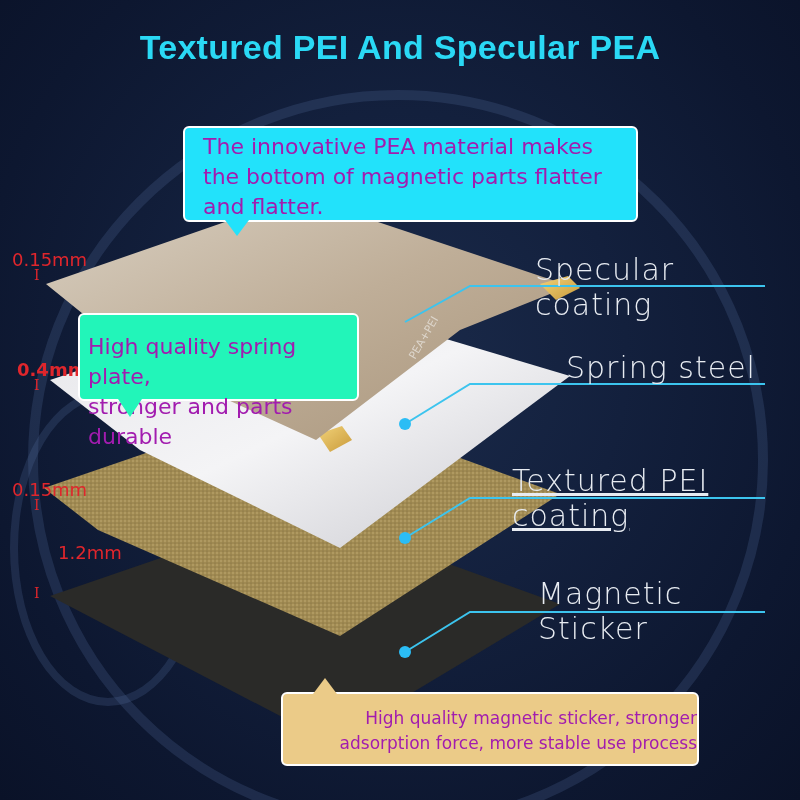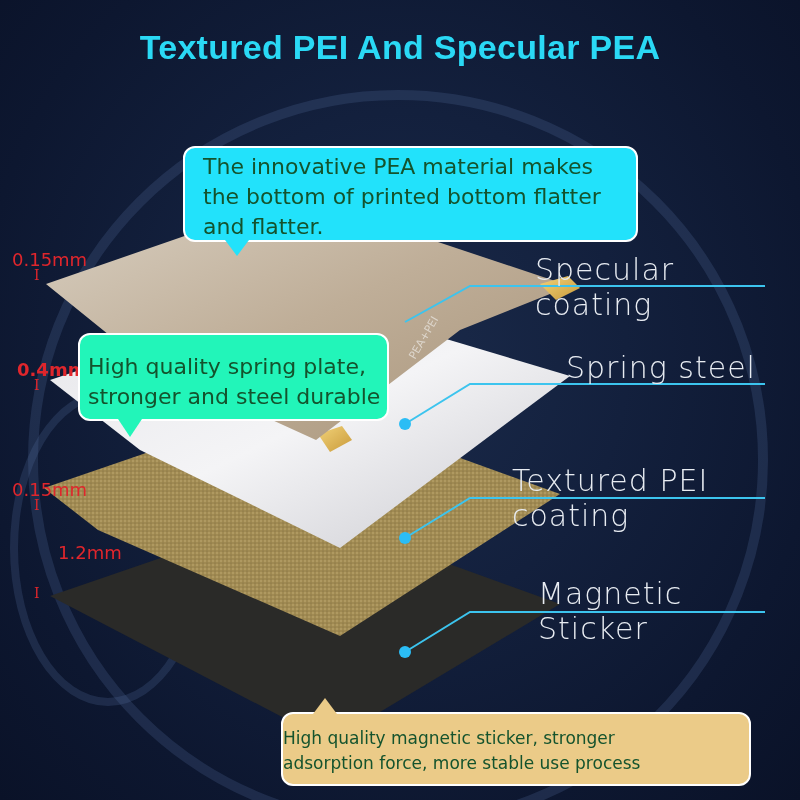--- a/index.html
+++ b/index.html
@@ -3,25 +3,25 @@
 <meta charset="utf-8">
 <style>
   html, body { margin:0; padding:0; }
   body { width:800px; height:800px; overflow:hidden; background:#0f1a33; font-family:"DejaVu Sans", sans-serif; }
   .stage { position:relative; width:800px; height:800px; overflow:hidden;
     background: radial-gradient(ellipse at 50% 45%, #1a2a4a 0%, #13203d 40%, #0d1730 75%, #0a1228 100%); }
   .ring { position:absolute; border-radius:50%; border:10px solid rgba(90,120,170,0.22); }
   .title { position:absolute; left:0; width:800px; top:28px; text-align:center;
     font-family:"Liberation Sans", sans-serif; font-weight:bold; font-size:34px; color:#2ad9f5; letter-spacing:0.3px; }
   svg.scene { position:absolute; left:0; top:0; }
-  .callout { position:absolute; border:2px solid #ffffff; border-radius:12px; color:#14532d;margin-top:20px; }
+  .callout { position:absolute; border:2px solid #ffffff; border-radius:6px; color:#a21caf; }
   .callout .tail { position:absolute; width:0; height:0; }
   .c1 { left:183px; top:126px; width:455px; height:96px; background:#22e2fb; font-size:22px; line-height:30px; padding:4px 0 0 18px; box-sizing:border-box; }
-  .c2 { left:78px; top:313px; width:311px; height:88px; background:#22f5b9; font-size:22px; line-height:30px; padding:17px 0 0 8px; box-sizing:border-box; }
-  .c3 { left:281px; top:692px; width:470px; height:74px; background:#ebcb88; font-size:17px; line-height:25px; padding:12px 0 0 0; text-align:left; box-sizing:border-box; }
+  .c2 { left:78px; top:313px; width:281px; height:88px; background:#22f5b9; font-size:22px; line-height:30px; padding:17px 0 0 8px; box-sizing:border-box; }
+  .c3 { left:281px; top:692px; width:418px; height:74px; background:#ebcb88; font-size:17px; line-height:25px; padding:12px 0 0 0; text-align:right; box-sizing:border-box; }
   .label { position:absolute; color:#e8ecf2; font-size:30px; font-family:"DejaVu Sans", sans-serif; font-weight:300; letter-spacing:1px; }
   .thick { position:absolute; color:#e0262c; font-size:18px; font-family:"DejaVu Sans", sans-serif; }
   .thick.bold { font-weight:bold;margin-left:12px; }
   .ibar { position:absolute; color:#e0262c; font-size:14px; font-family:"DejaVu Serif", serif; }
 </style>
 </head>
 <body>
 
 <div class="stage">
   <div class="ring" style="left:28px;top:90px;width:720px;height:720px;"></div>
@@ -71,42 +71,42 @@
     </g>
     <g fill="#2bbdf5">
       <circle cx="405" cy="424" r="6"></circle>
       <circle cx="405" cy="538" r="6"></circle>
       <circle cx="405" cy="652" r="6"></circle>
     </g>
   </svg>
 
   <div class="label" style="left:535px;top:252px;">Specular coating</div>
   <div class="label" style="left:566px;top:350px;">Spring steel</div>
-  <div class="label" style="left:512px;top:463px;">Textured PEI coating</div>
+  <div class="label" style="left:512px;top:463px;text-decoration:underline;">Textured PEI coating</div>
   <div class="label" style="left:538px;top:576px;">Magnetic Sticker</div>
 
   <div class="thick" style="left:12px;top:249px;">0.15mm</div>
   <div class="ibar" style="left:34px;top:267px;">I</div>
   <div class="thick bold" style="left:5px;top:359px;">0.4mm</div>
   <div class="ibar" style="left:34px;top:377px;">I</div>
   <div class="thick" style="left:12px;top:479px;">0.15mm</div>
   <div class="ibar" style="left:34px;top:497px;">I</div>
   <div class="thick" style="left:18px;top:542px;margin-left:40px;">1.2mm</div>
   <div class="ibar" style="left:34px;top:585px;">I</div>
 
   <div class="callout c1">
     <div>The innovative PEA material makes</div>
-    <div>the bottom of printed bottom flatter</div>
+    <div>the bottom of magnetic parts flatter</div>
     <div>and flatter.</div>
     <div class="tail" style="left:40px;bottom:-16px;border-left:12px solid transparent;border-right:12px solid transparent;border-top:16px solid #22e2fb;"></div>
   </div>
 
   <div class="callout c2">
     <div>High quality spring plate,</div>
-    <div>stronger and steel durable</div>
+    <div>stronger and parts durable</div>
     <div class="tail" style="left:38px;bottom:-18px;border-left:12px solid transparent;border-right:12px solid transparent;border-top:18px solid #22f5b9;"></div>
   </div>
 
   <div class="callout c3">
     <div>High quality magnetic sticker, stronger</div>
     <div>adsorption force, more stable use process</div>
     <div class="tail" style="left:30px;top:-16px;border-left:12px solid transparent;border-right:12px solid transparent;border-bottom:16px solid #ebcb88;"></div>
   </div>
 </div>
 

